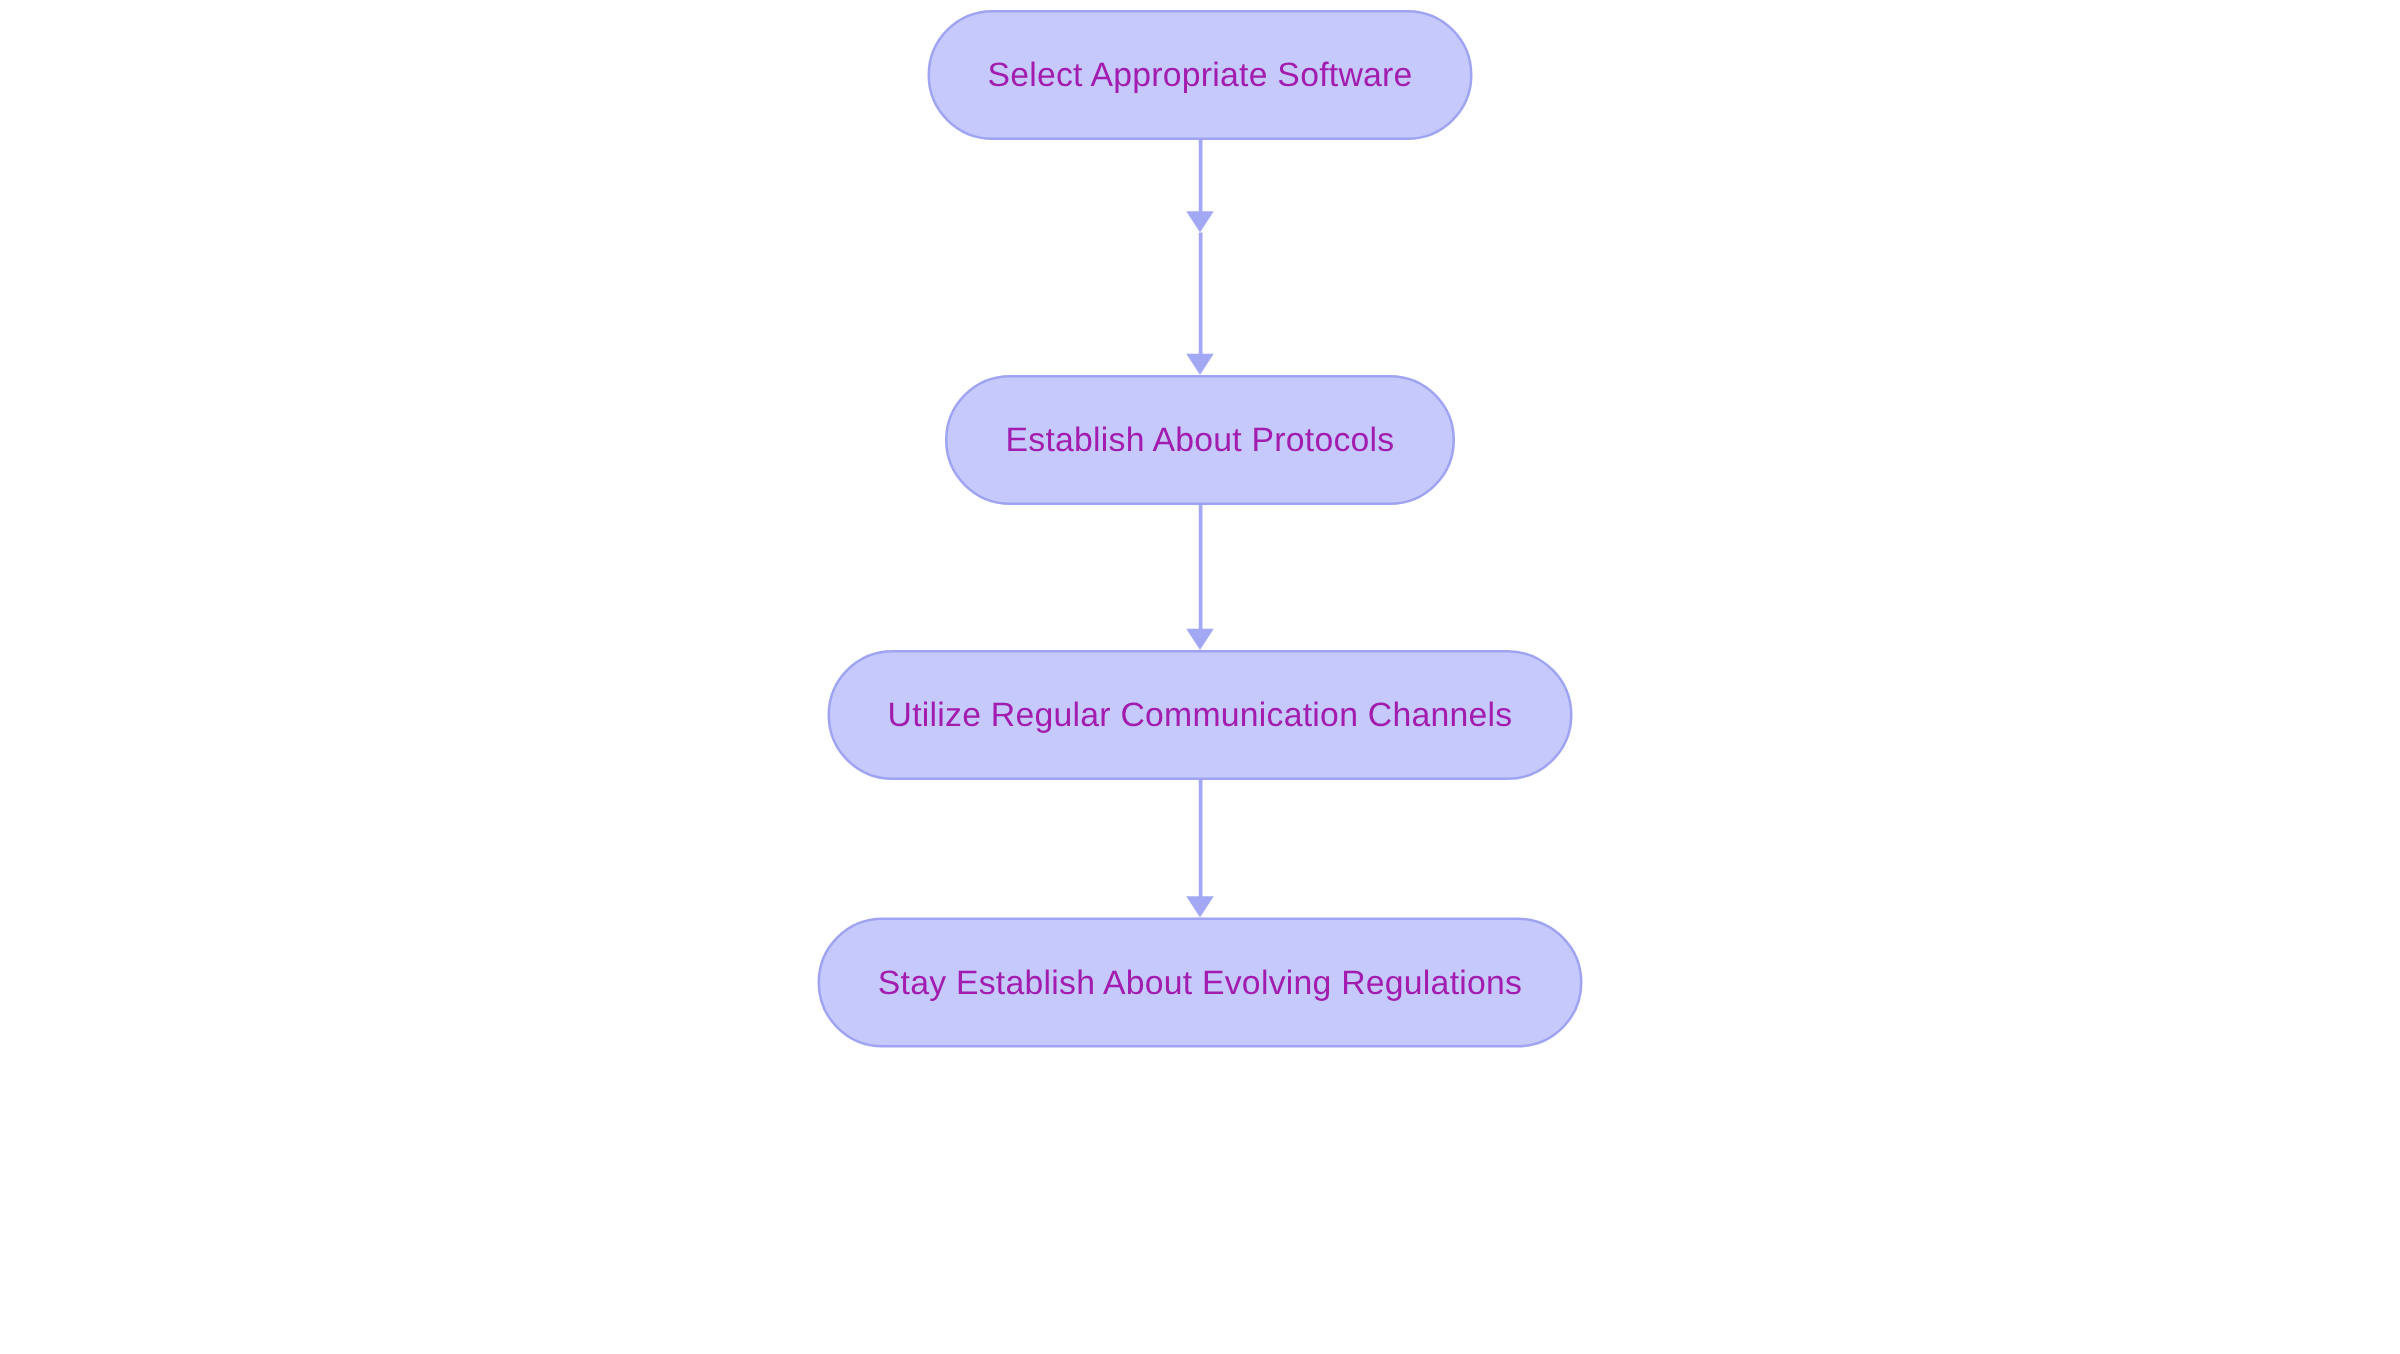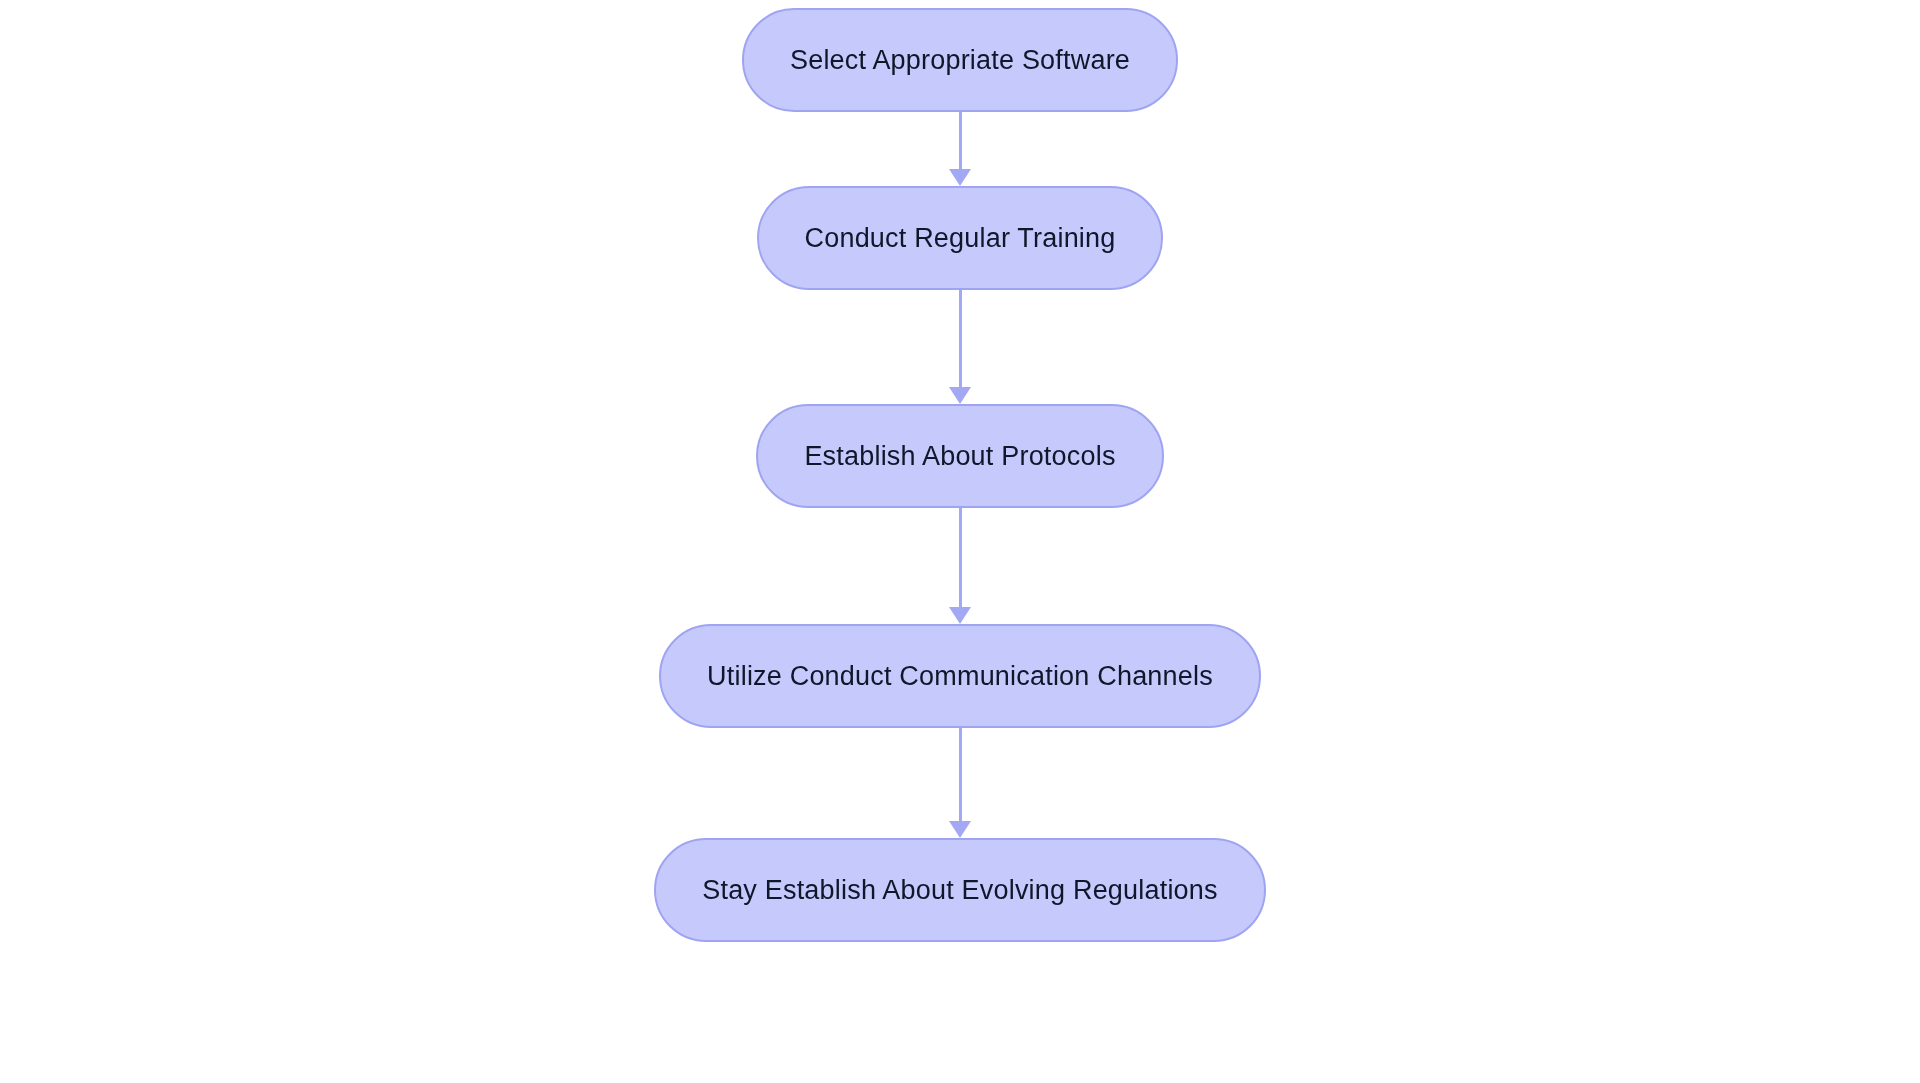--- a/index.html
+++ b/index.html
@@ -34,21 +34,21 @@
     justify-content: flex-start;
     padding-top: 8px;
     box-sizing: border-box;
   }
 
   .node {
     box-sizing: border-box;
     background: #c6c9fb;
     border: 2px solid #9fa4f2;
     border-radius: 9999px;
-    color: #0f172a;
+    color: #a21caf;
     font-size: 27px;
     line-height: 1;
     letter-spacing: 0.2px;
     display: flex;
     align-items: center;
     justify-content: center;
     text-align: center;
     white-space: nowrap;
     padding: 0 46px;
     height: 104px;
@@ -97,40 +97,37 @@
 
     <div class="node">
       <span class="node-label">Select Appropriate Software</span>
     </div>
 
     <div class="connector gap-1">
       <span class="stem"></span>
       <span class="head"></span>
     </div>
 
-    <div class="node">
-      <span class="node-label">Conduct Regular Training</span>
-    </div>
 
     <div class="connector gap-2">
       <span class="stem"></span>
       <span class="head"></span>
     </div>
 
     <div class="node">
       <span class="node-label">Establish About Protocols</span>
     </div>
 
     <div class="connector gap-3">
       <span class="stem"></span>
       <span class="head"></span>
     </div>
 
     <div class="node">
-      <span class="node-label">Utilize Conduct Communication Channels</span>
+      <span class="node-label">Utilize Regular Communication Channels</span>
     </div>
 
     <div class="connector gap-4">
       <span class="stem"></span>
       <span class="head"></span>
     </div>
 
     <div class="node">
       <span class="node-label">Stay Establish About Evolving Regulations</span>
     </div>

